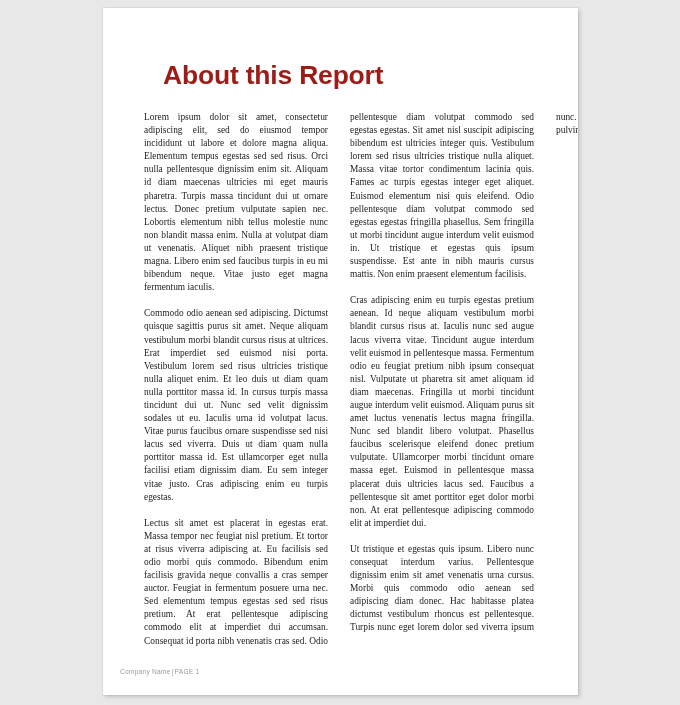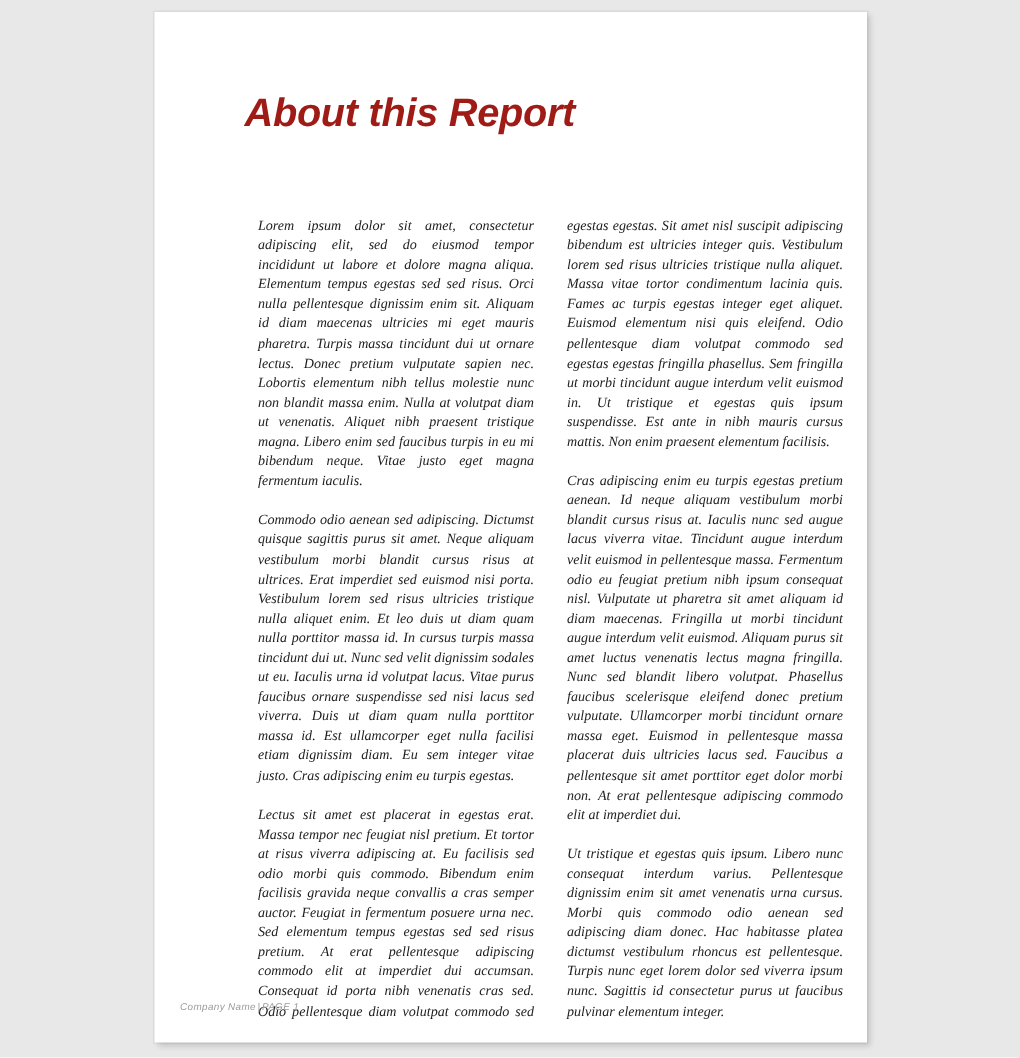--- a/index.html
+++ b/index.html
@@ -24,49 +24,47 @@
   #page-sheet {
     position: absolute;
     left: 103px;
     top: 8px;
     width: 475px;
     height: 687px;
     background: #ffffff;
     box-shadow: 2px 2px 4px rgba(0,0,0,0.16),
                 0 0 0 1px rgba(0,0,0,0.04);
     overflow: hidden;
-    font-style: italic;
   }
 
   
   #doc-title {
     position: absolute;
     left: 60px;
     top: 54px;
     margin: 0;
     font-family: "Liberation Sans", sans-serif;
     font-weight: bold;
     font-size: 26.5px;
     letter-spacing: -0.2px;
     line-height: 1;
     color: #9e1b16;
     white-space: nowrap;
   }
 
   
   #body-columns {
     position: absolute;
-    left: 69px;
+    left: 41px;
     top: 103px;
     width: 390px;
     height: 538px;
     column-count: 2;
     column-gap: 22px;
     column-fill: auto;
-    margin-top: 34px;
   }
 
   .body-para {
     margin: 0 0 13px 0;
     font-family: "Liberation Serif", serif;
     font-size: 9.4px;
     line-height: 13.1px;
     color: #1d1d1d;
     text-align: justify;
     text-justify: inter-word;

